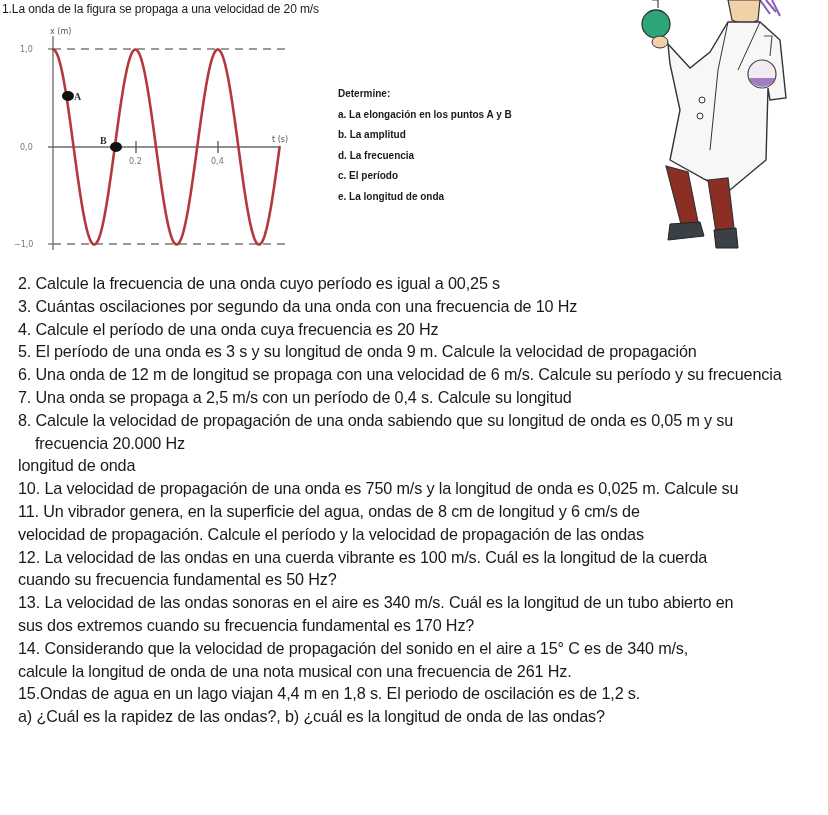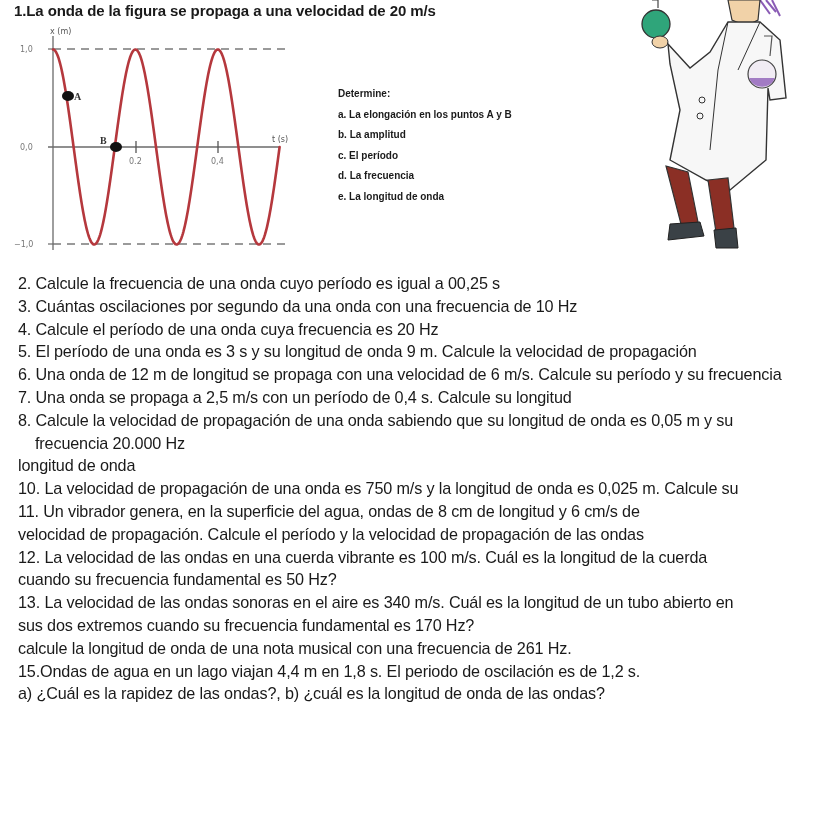--- a/index.html
+++ b/index.html
@@ -1,18 +1,18 @@
 <!DOCTYPE html>
 <html><head>
 <meta charset="utf-8">
 <style>
   * { margin: 0; padding: 0; box-sizing: border-box; }
   html, body { width: 828px; height: 815px; background: #ffffff; overflow: hidden; }
   body { position: relative; font-family: "Liberation Sans", "DejaVu Sans", sans-serif; color: #1a1a1a; }
-  .title { position: absolute; left: 14px; top: 2px; font-size: 15px; font-weight: bold; letter-spacing: -0.1px; white-space: nowrap; }
+  .title { position: absolute; left: 2px; top: 2px; font-size: 12px; font-weight: normal; letter-spacing: -0.1px; white-space: nowrap; }
   .graph { position: absolute; left: 0; top: 18px; width: 310px; height: 240px; }
   .graph svg { width: 310px; height: 240px; display: block; }
   .determine { position: absolute; left: 338px; top: 84px; font-size: 10px; font-weight: bold; line-height: 20.5px; white-space: nowrap; }
   .scientist { position: absolute; left: 610px; top: 0; width: 218px; height: 255px; }
   .scientist svg { width: 218px; height: 255px; display: block; }
   .questions { position: absolute; left: 18px; top: 272px; font-size: 16.2px; line-height: 22.8px; white-space: nowrap; letter-spacing: -0.15px; }
   .q { display: block; }
   .indent { padding-left: 17px; }
 </style>
 </head>
@@ -49,22 +49,22 @@
     <text x="14" y="247" font-family="DejaVu Sans, sans-serif" font-size="8" fill="#777">−1,0</text>
     <text x="129" y="164" font-family="DejaVu Sans, sans-serif" font-size="8" fill="#777">0.2</text>
     <text x="211" y="164" font-family="DejaVu Sans, sans-serif" font-size="8" fill="#777">0,4</text>
   </svg>
 </div>
 
 <div class="determine">
   <div>Determine:</div>
   <div>a. La elongación en los puntos A y B</div>
   <div>b. La amplitud</div>
+  <div>d. La frecuencia</div>
   <div>c. El período</div>
-  <div>d. La frecuencia</div>
   <div>e. La longitud de onda</div>
 </div>
 
 <div class="scientist">
   <svg viewBox="0 0 218 255" xmlns="http://www.w3.org/2000/svg">
 
     <g stroke="#8a5bb5" stroke-width="2" fill="none">
       <path d="M150 0 L160 14"></path>
         <path d="M156 0 L166 12"></path>
         <path d="M162 0 L170 16"></path>
@@ -106,16 +106,17 @@
   <span class="q">8. Calcule la velocidad de propagación de una onda sabiendo que su longitud de onda es 0,05 m y su</span>
   <span class="q indent">frecuencia 20.000 Hz</span>
   <span class="q">longitud de onda</span>
   <span class="q">10. La velocidad de propagación de una onda es 750 m/s y la longitud de onda es 0,025 m. Calcule su</span>
   <span class="q">11. Un vibrador genera, en la superficie del agua, ondas de 8 cm de longitud y 6 cm/s de</span>
   <span class="q">velocidad de propagación. Calcule el período y la velocidad de propagación de las ondas</span>
   <span class="q">12. La velocidad de las ondas en una cuerda vibrante es 100 m/s.  Cuál es la longitud de la cuerda</span>
   <span class="q">cuando su frecuencia fundamental es 50 Hz?</span>
   <span class="q">13. La velocidad de las ondas sonoras en el aire es  340 m/s.  Cuál es la longitud de un tubo abierto en</span>
   <span class="q">sus dos extremos cuando su frecuencia fundamental es 170 Hz?</span>
+  <span class="q">14. Considerando que la velocidad de propagación del sonido en el aire a 15° C es de 340 m/s,</span>
   <span class="q">calcule la longitud de onda de una nota musical con una frecuencia de 261 Hz.</span>
   <span class="q">15.Ondas de agua en un lago viajan 4,4 m en 1,8 s. El periodo de oscilación es de 1,2 s.</span>
   <span class="q">a) ¿Cuál es la rapidez de las ondas?,   b) ¿cuál es la longitud de onda de las ondas?</span>
 </div>
 
 </body></html>

